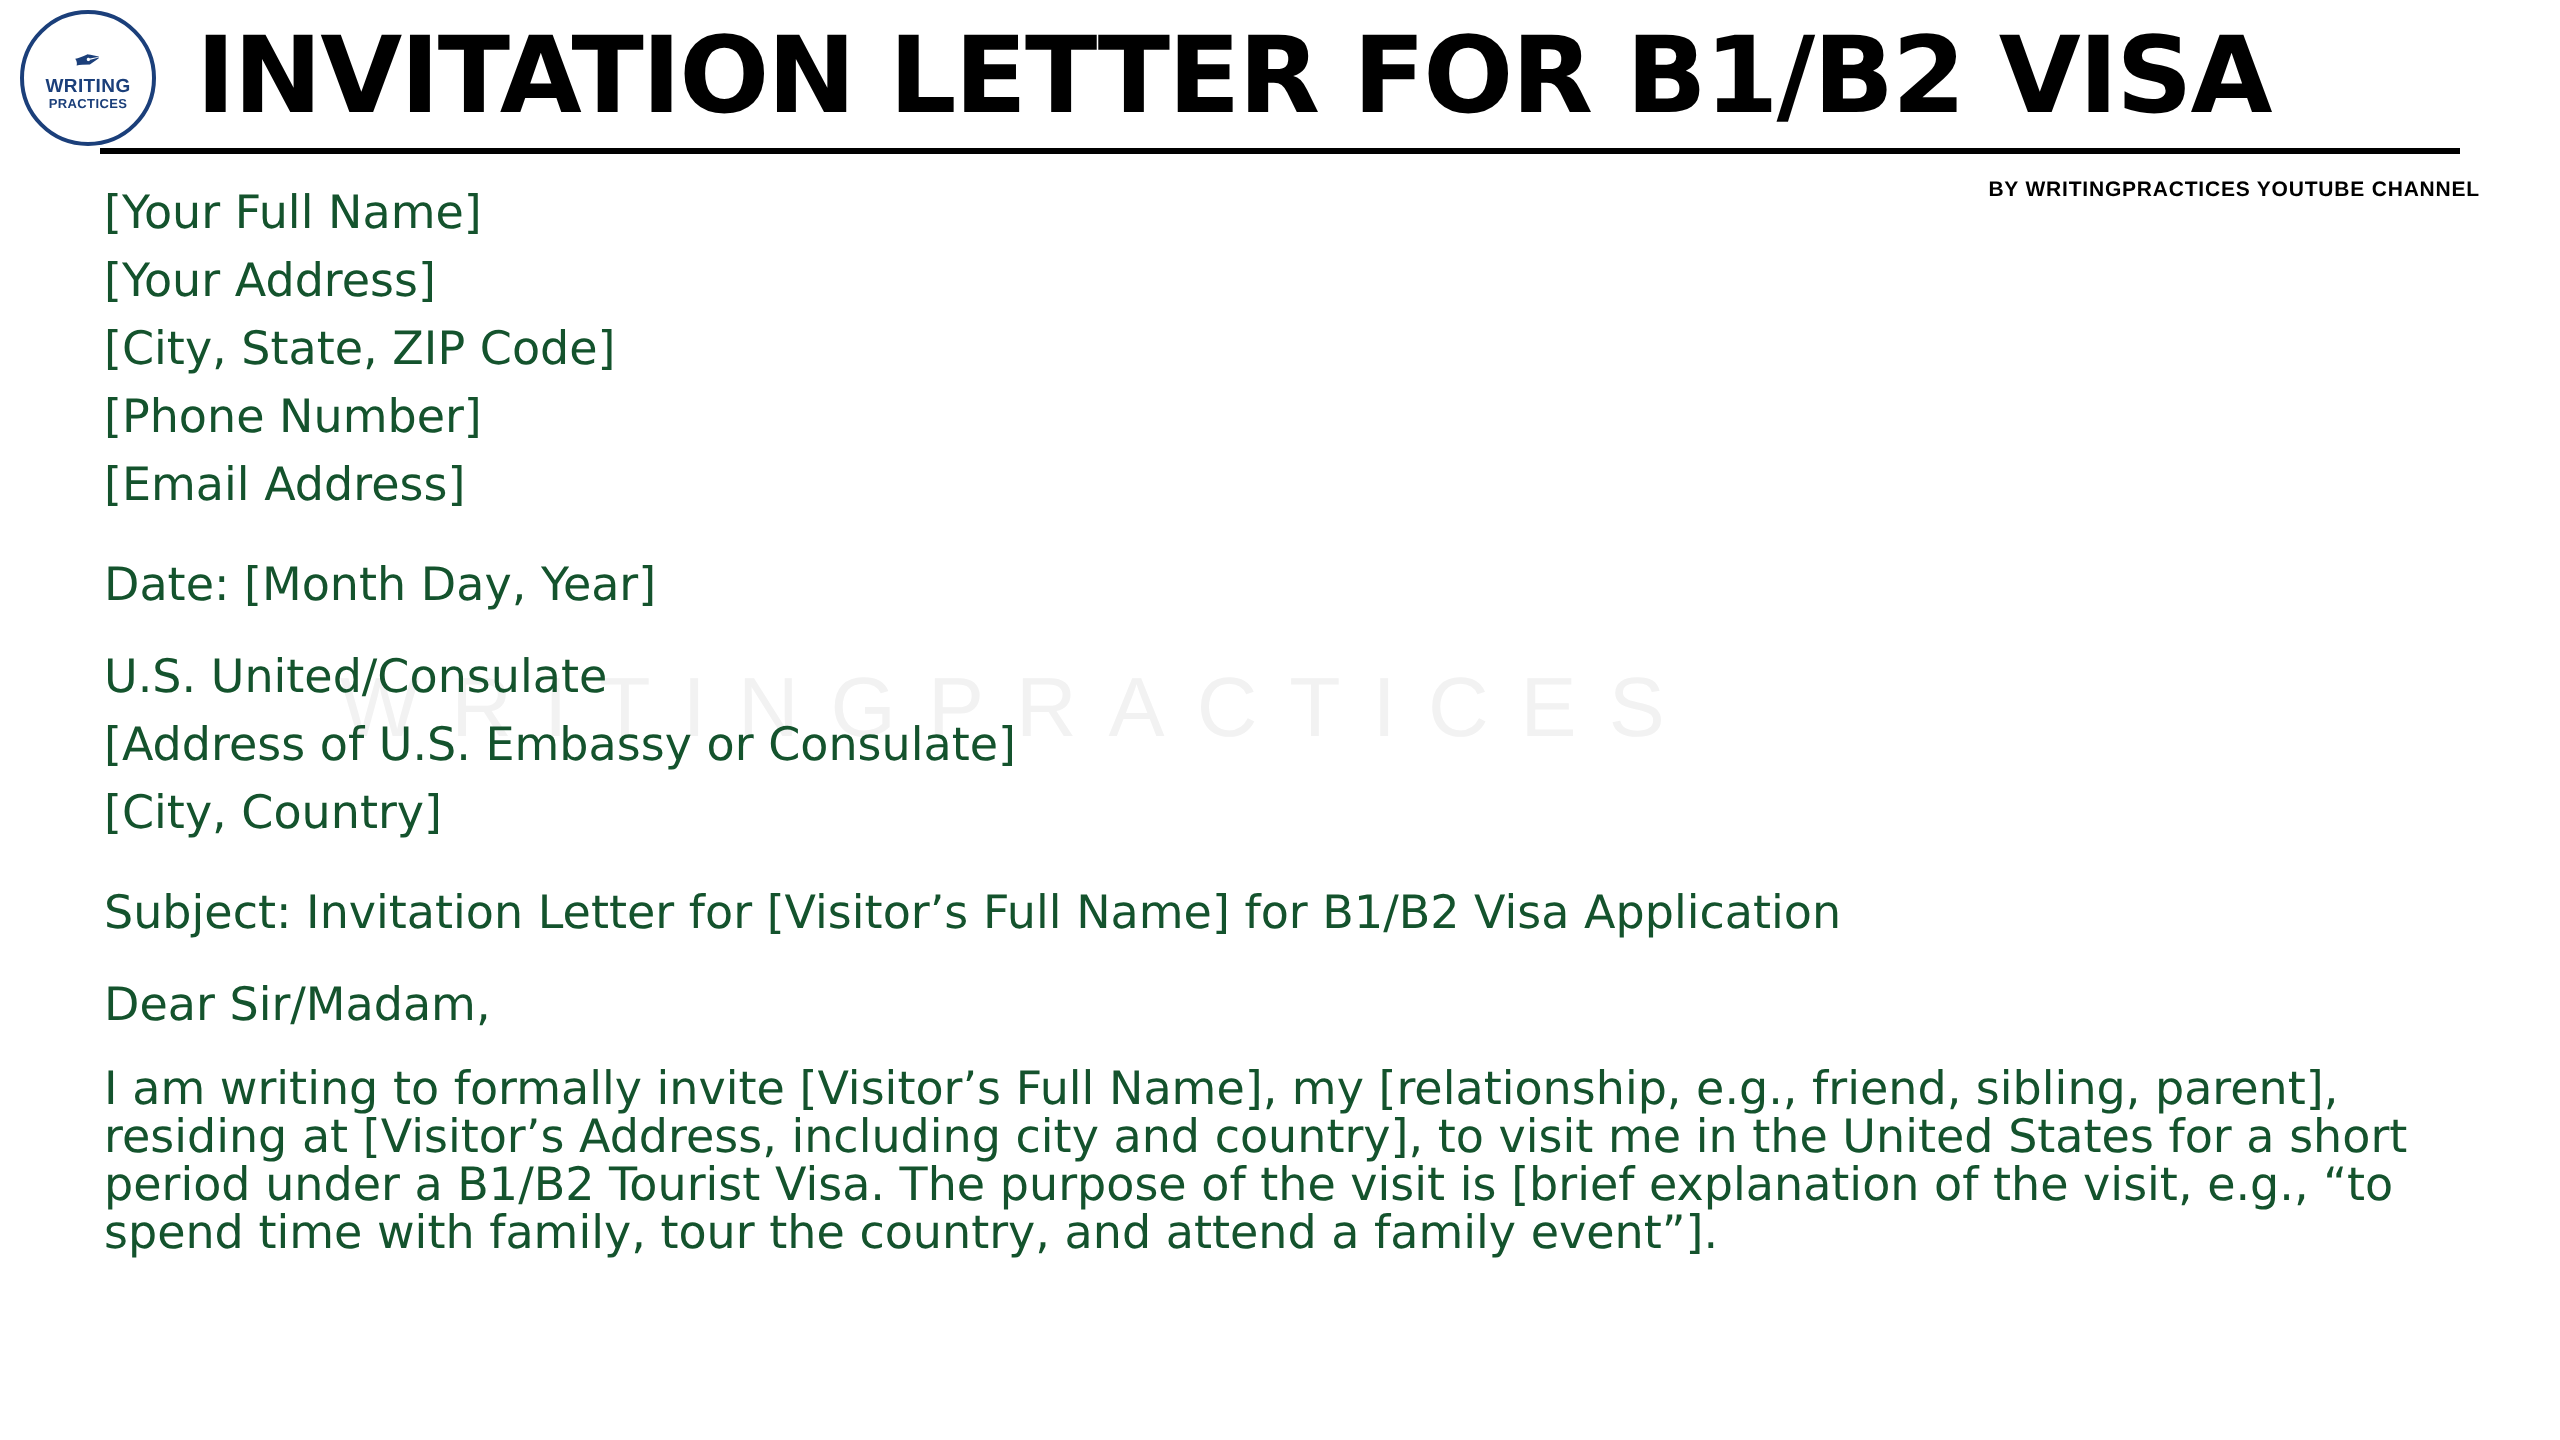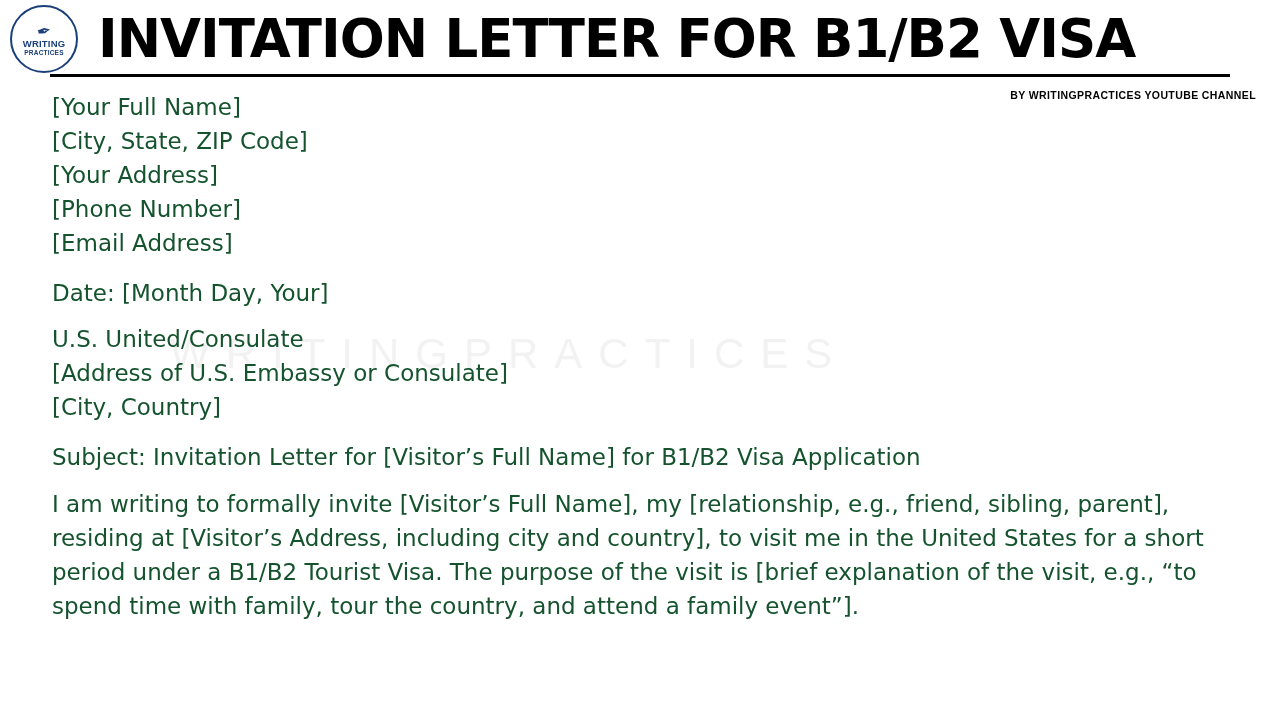--- a/index.html
+++ b/index.html
@@ -96,21 +96,21 @@
     left: 50px;
     width: 1180px;
     height: 3px;
     background: #000000;
     z-index: 2;
   }
 
   .byline {
     position: absolute;
     top: 89px;
-    right: 24px;
+    right: 40px;
     font-family: "Liberation Sans", sans-serif;
     font-size: 10.5px;
     font-weight: bold;
     letter-spacing: 0.4px;
     color: #000000;
     z-index: 2;
   }
 
   
   .doc {
@@ -127,21 +127,21 @@
     margin-bottom: 16px;
   }
   .block .line {
     white-space: pre-wrap;
   }
   .para {
     margin-bottom: 12px;
     text-align: left;
   }
   .body-para {
-    line-height: 34px;
+    line-height: 24px;
     margin-top: 13px;
   }
 </style>
 </head>
 <body>
 
 <div class="watermark">WRITINGPRACTICES</div>
 
 <div class="header">
   <div class="logo">
@@ -151,32 +151,33 @@
   </div>
   <h1 class="title">INVITATION LETTER FOR B1/B2 VISA</h1>
 </div>
 <div class="rule"></div>
 <div class="byline">BY WRITINGPRACTICES YOUTUBE CHANNEL</div>
 
 <div class="doc">
 
   <div class="block">
     <div class="line">[Your Full Name]</div>
+    <div class="line">[Your Address]</div>
     <div class="line">[City, State, ZIP Code]</div>
-    <div class="line">[Your Address]</div>
     <div class="line">[Phone Number]</div>
     <div class="line">[Email Address]</div>
   </div>
 
-  <div class="para">Date: [Month Day, Your]</div>
+  <div class="para">Date: [Month Day, Year]</div>
 
   <div class="block">
     <div class="line">U.S. United/Consulate</div>
     <div class="line">[Address of U.S. Embassy or Consulate]</div>
     <div class="line">[City, Country]</div>
   </div>
 
   <div class="para">Subject: Invitation Letter for [Visitor’s Full Name] for B1/B2 Visa Application</div>
 
+  <div class="para">Dear Sir/Madam,</div>
 
   <div class="para body-para">I am writing to formally invite [Visitor’s Full Name], my [relationship, e.g., friend, sibling, parent], residing at [Visitor’s Address, including city and country], to visit me in the United States for a short period under a B1/B2 Tourist Visa. The purpose of the visit is [brief explanation of the visit, e.g., “to spend time with family, tour the country, and attend a family event”].</div>
 
 </div>
 
 </body></html>

